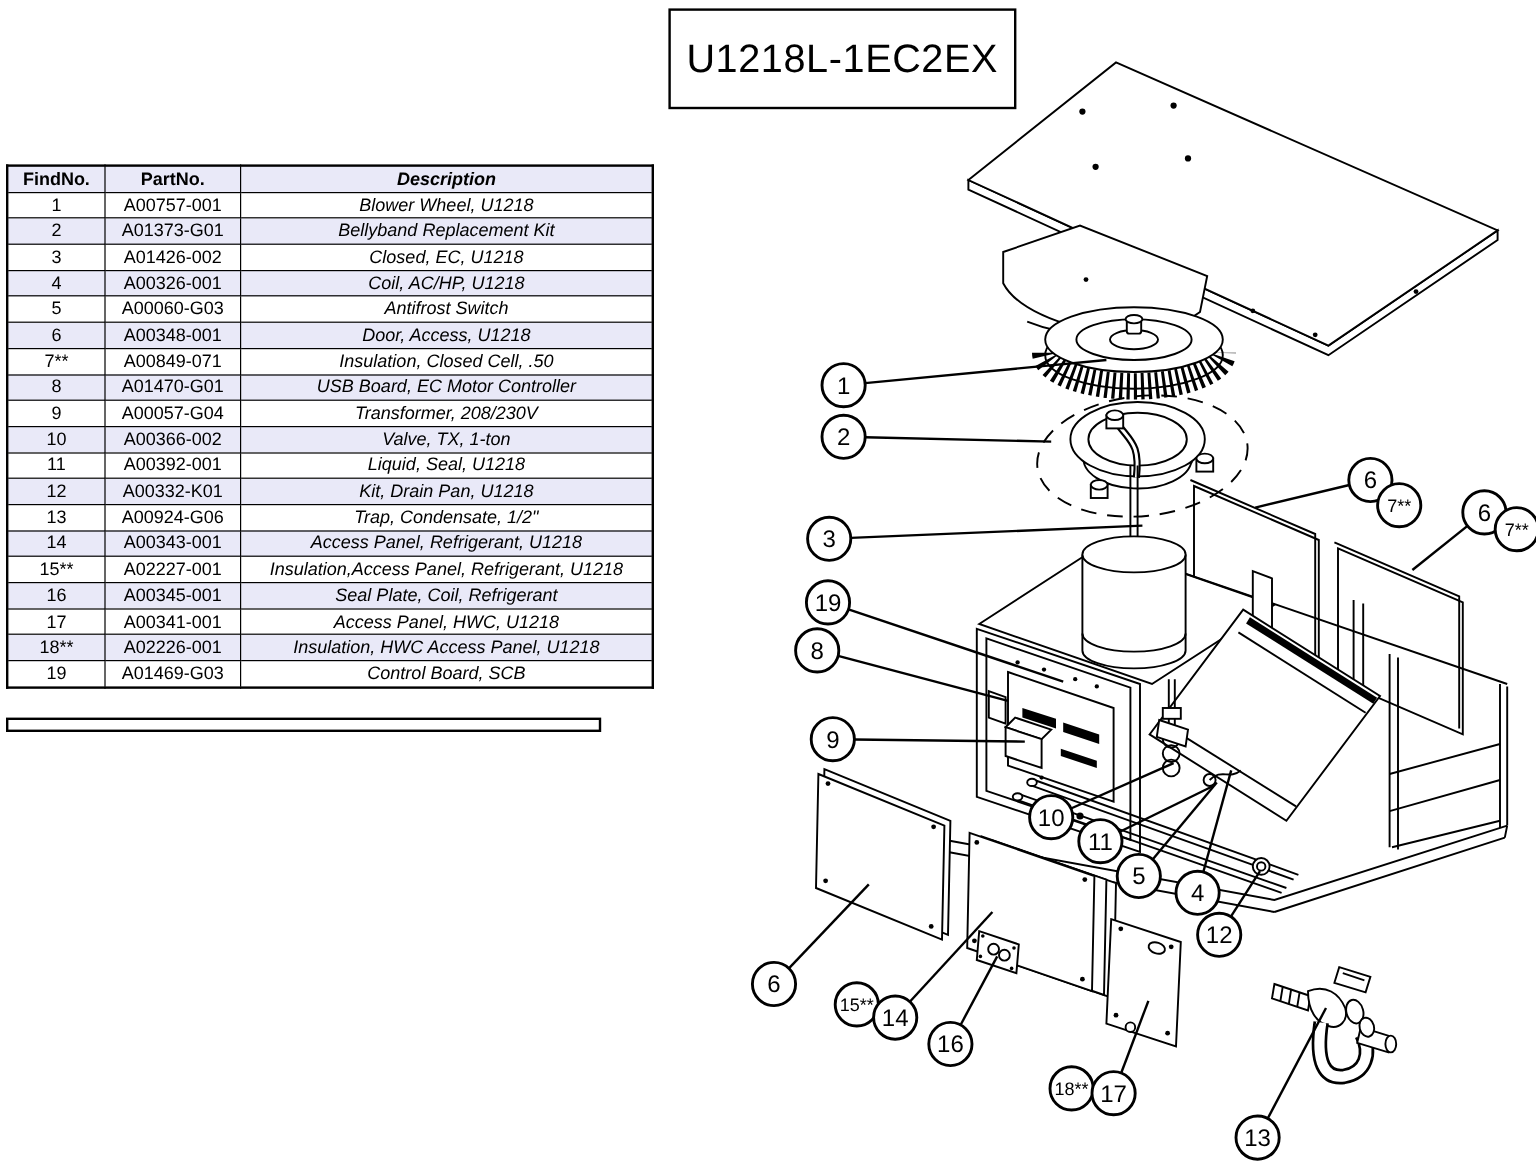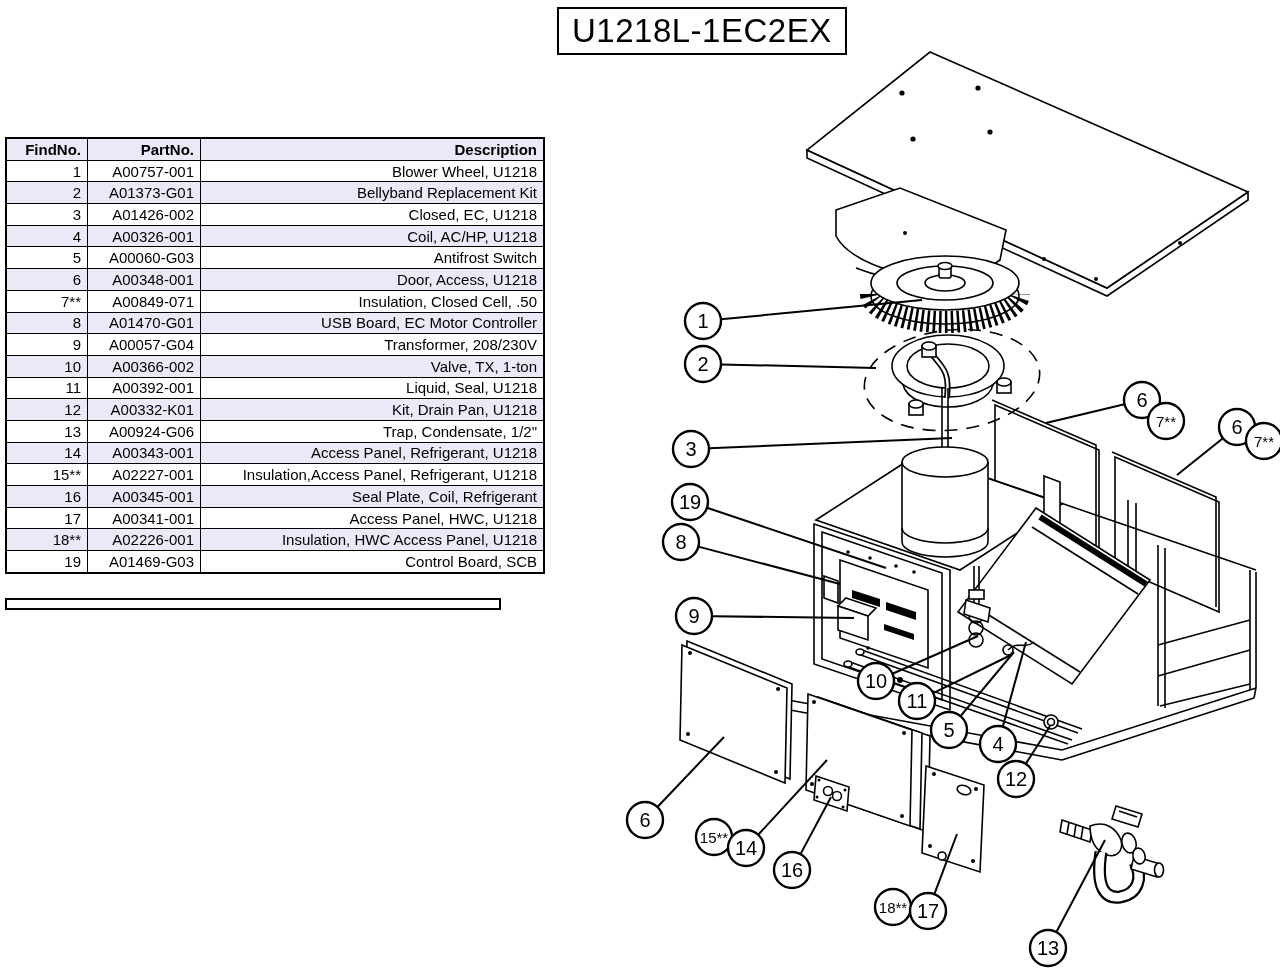--- a/index.html
+++ b/index.html
@@ -2,34 +2,34 @@
 <html><head>
 <meta charset="utf-8">
 <style>
   html,body{margin:0;padding:0;}
   body{
     width:1280px;height:968px;position:relative;background:#ffffff;
     font-family:"Liberation Sans",sans-serif;color:#000;overflow:hidden;
   }
   #title-box{
     position:absolute;left:557px;top:7px;border:2px solid #000;background:#fff;
-    font-size:33px;line-height:44px;padding:0 13px;letter-spacing:0.5px;
+    font-size:33px;line-height:44px;padding:18px 13px;letter-spacing:0.5px;
   }
   #parts-table{
     position:absolute;left:5px;top:137px;border-collapse:collapse;border:2px solid #000;
     font-size:15px;
   }
   #parts-table th,#parts-table td{
-    border:1px solid #000;padding:0 6px;height:20.7px;text-align:right;
+    border:1px solid #000;padding:0 6px;height:20.7px;text-align:center;
     font-weight:normal;white-space:nowrap;
   }
   #parts-table th{font-weight:bold;}
   #parts-table .c0{width:68px;}
   #parts-table .c1{width:100px;}
-  #parts-table .c2{width:330px;}
+  #parts-table .c2{width:330px;font-style:italic;}
   #footnote-box{
     position:absolute;left:5px;top:598px;width:478px;border:2px solid #000;
     font-size:15.5px;line-height:20px;padding:4px 7px;background:#fff;
   }
   #diagram{position:absolute;left:0;top:0;}
   .ln{stroke:#000;stroke-width:1.6;fill:none;}
   .wh{stroke:#000;stroke-width:1.6;fill:#fff;}
   .dk{fill:#000;stroke:none;}
 </style>
 </head>

